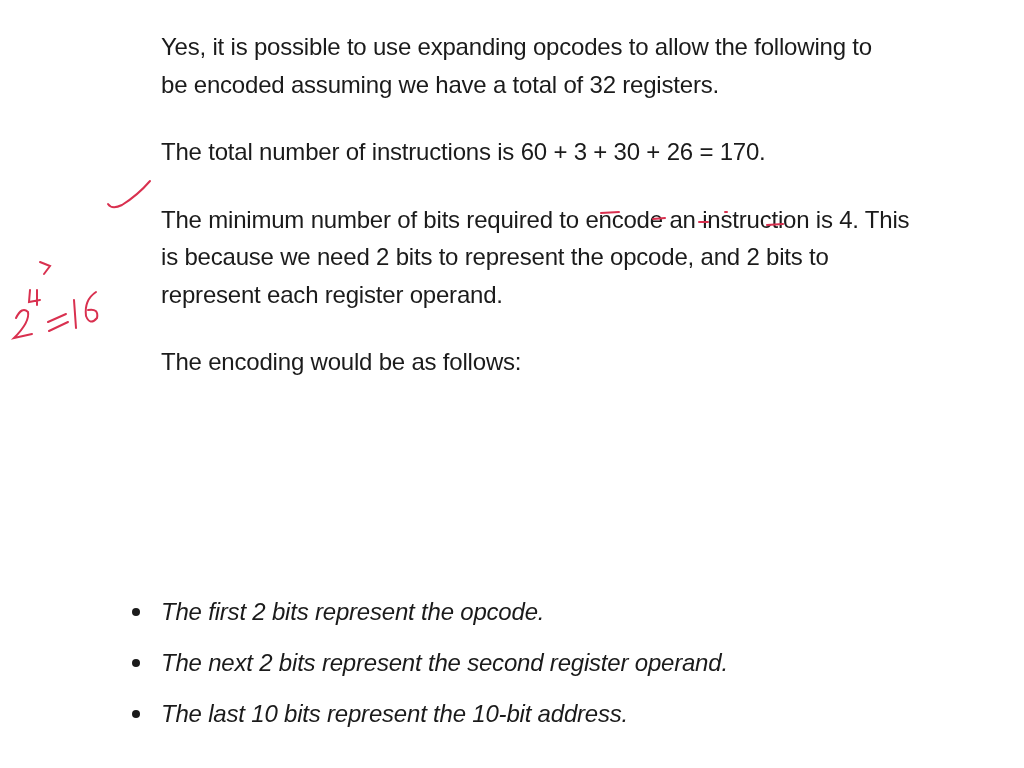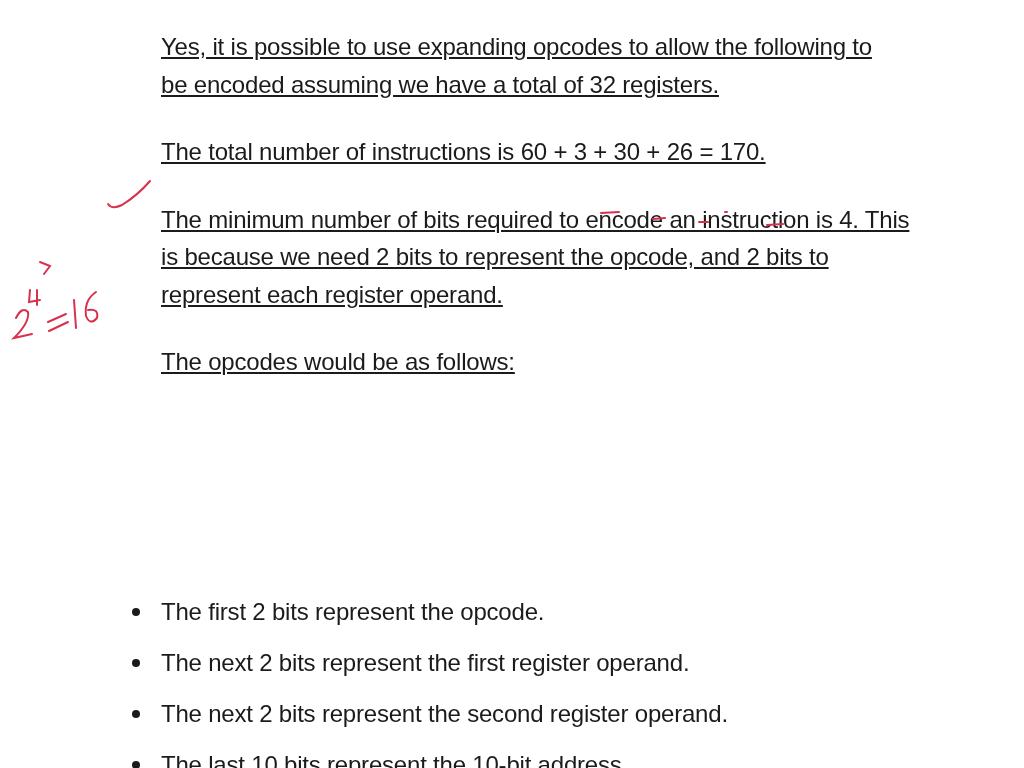--- a/index.html
+++ b/index.html
@@ -8,42 +8,41 @@
     background: #ffffff;
     font-family: "Liberation Sans", sans-serif;
     color: #1b1b1b;
     position: relative;
   }
   .doc {
     position: absolute; left: 161px; top: 28px; width: 780px;
     font-size: 24px; line-height: 37.5px;
     letter-spacing: -0.2px;
   }
-  .para { margin: 0 0 30px 0; text-decoration: underline; }
+  .para { margin: 0 0 30px 0; }
   .bullets { list-style: none; margin: 0; padding: 0; position: absolute; left: 161px; top: 593px; width: 800px; font-size: 24px; letter-spacing: -0.2px;}
-  .bullets li { position: relative; height: 51px; line-height: 37.5px; }
+  .bullets li { position: relative; height: 51px; line-height: 37.5px; font-style: italic; }
   .bullets li .dot {
     position: absolute; left: -29px; top: 15px; width: 8px; height: 8px;
     border-radius: 50%; background: #1b1b1b;
   }
   .ann { position: absolute; left: 0; top: 0; pointer-events: none; }
 </style>
 </head>
 <body>
 
 <div class="doc">
   <p class="para" style="width:720px;">Yes, it is possible to use expanding opcodes to allow the following to be encoded assuming we have a total of 32 registers.</p>
   <p class="para">The total number of instructions is 60 + 3 + 30 + 26 = 170.</p>
   <p class="para" style="width:750px;">The minimum number of bits required to encode an instruction is 4. This is because we need 2 bits to represent the opcode, and 2 bits to represent each register operand.</p>
-  <p class="para">The opcodes would be as follows:</p>
+  <p class="para">The encoding would be as follows:</p>
 </div>
 
 <ul class="bullets">
   <li><span class="dot"></span><span>The first 2 bits represent the opcode.</span></li>
-  <li><span class="dot"></span><span>The next 2 bits represent the first register operand.</span></li>
   <li><span class="dot"></span><span>The next 2 bits represent the second register operand.</span></li>
   <li><span class="dot"></span><span>The last 10 bits represent the 10-bit address.</span></li>
 </ul>
 
 <svg class="ann" width="1024" height="768">
 
   <path d="M108 204 Q112 210 122 205 Q138 195 150 181" stroke="#d9304f" stroke-width="2" fill="none" stroke-linecap="round"></path>
 
   <g stroke="#d9304f" stroke-width="2" fill="none" stroke-linecap="round">
     <path d="M16 318 Q22 306 28 312 Q30 322 14 338 L32 334"></path>

